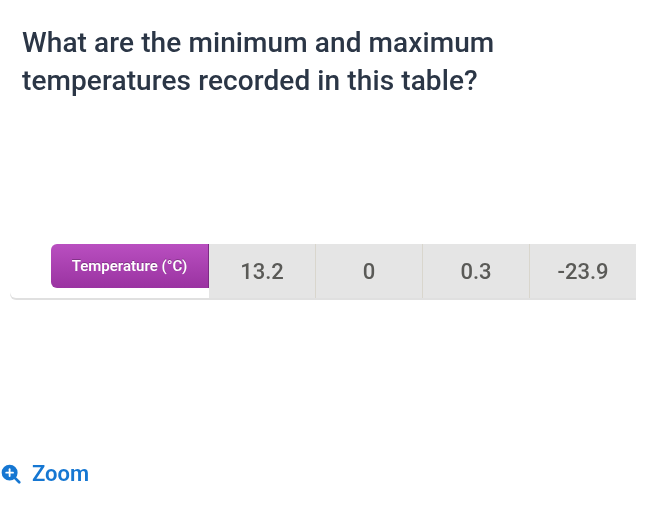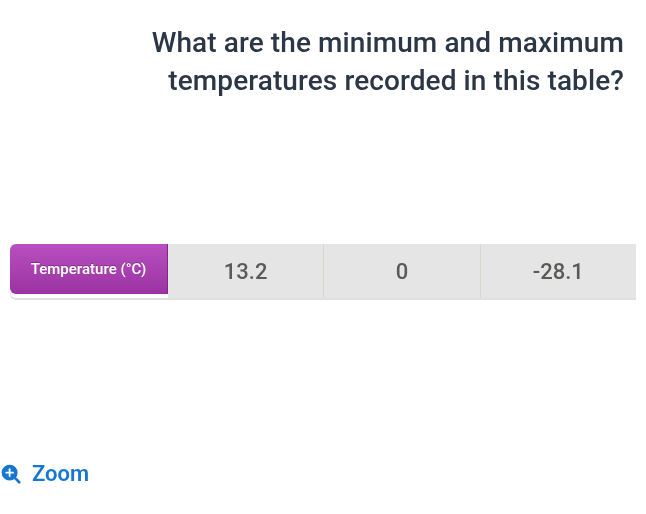--- a/index.html
+++ b/index.html
@@ -10,21 +10,21 @@
     font-family:-apple-system,BlinkMacSystemFont,"Segoe UI",Roboto,Helvetica,Arial,sans-serif;
     overflow:hidden;
     box-sizing:border-box;
     padding:20px 22px 0 22px;
     position:relative;
   }
   .question{
     font-size:28px;
     line-height:1.35;
     color:#2b3646;
-    text-align:right;
+    text-align:left;
     font-weight:500;
     margin:4px 0 12px 0;
     letter-spacing:0.1px;
   }
   .table-wrap{
     position:absolute;
     left:10px;
     right:10px;
     top:244px;
   }
@@ -36,26 +36,27 @@
   }
   .header-cell{
     flex:0 0 158px;
     background:linear-gradient(#b94fc0,#9a33a1);
     color:#ffffff;
     font-size:15px;
     font-weight:600;
     display:flex;
     align-items:center;
     justify-content:center;
-    height:50px;
+    height:44px;
     border-radius:6px 0 0 6px;
     border-right:1px solid #7e2a85;
     box-sizing:border-box;
     text-shadow:0 -1px 0 rgba(0,0,0,0.25);
     white-space:nowrap;
+    margin-left:41px;
   }
   .data-cell{
     flex:1 1 0;
     background:#e5e5e5;
     color:#5a5a57;
     font-size:22px;
     font-weight:500;
     height:54px;
     display:flex;
     align-items:center;
@@ -83,21 +84,22 @@
 </head>
 <body>
 
 <div class="question">What are the minimum and maximum temperatures recorded in this table?</div>
 
 <div class="table-wrap">
   <div class="temp-row">
     <div class="header-cell">Temperature (°C)</div>
     <div class="data-cell">13.2</div>
     <div class="data-cell">0</div>
-    <div class="data-cell">-28.1</div>
+    <div class="data-cell">0.3</div>
+    <div class="data-cell">-23.9</div>
   </div>
 </div>
 
 <div class="zoom">
   <span>
     <svg viewBox="0 0 24 24" fill="none" stroke="#1677d2" stroke-width="2.4" stroke-linecap="round" stroke-linejoin="round">
       <circle cx="10.5" cy="10.5" r="7.5" fill="#1677d2" stroke="#1677d2"></circle>
       <line x1="10.5" y1="6.8" x2="10.5" y2="14.2" stroke="#ffffff" stroke-width="2"></line>
       <line x1="6.8" y1="10.5" x2="14.2" y2="10.5" stroke="#ffffff" stroke-width="2"></line>
       <line x1="16.2" y1="16.2" x2="21" y2="21" stroke="#1677d2" stroke-width="3"></line>

